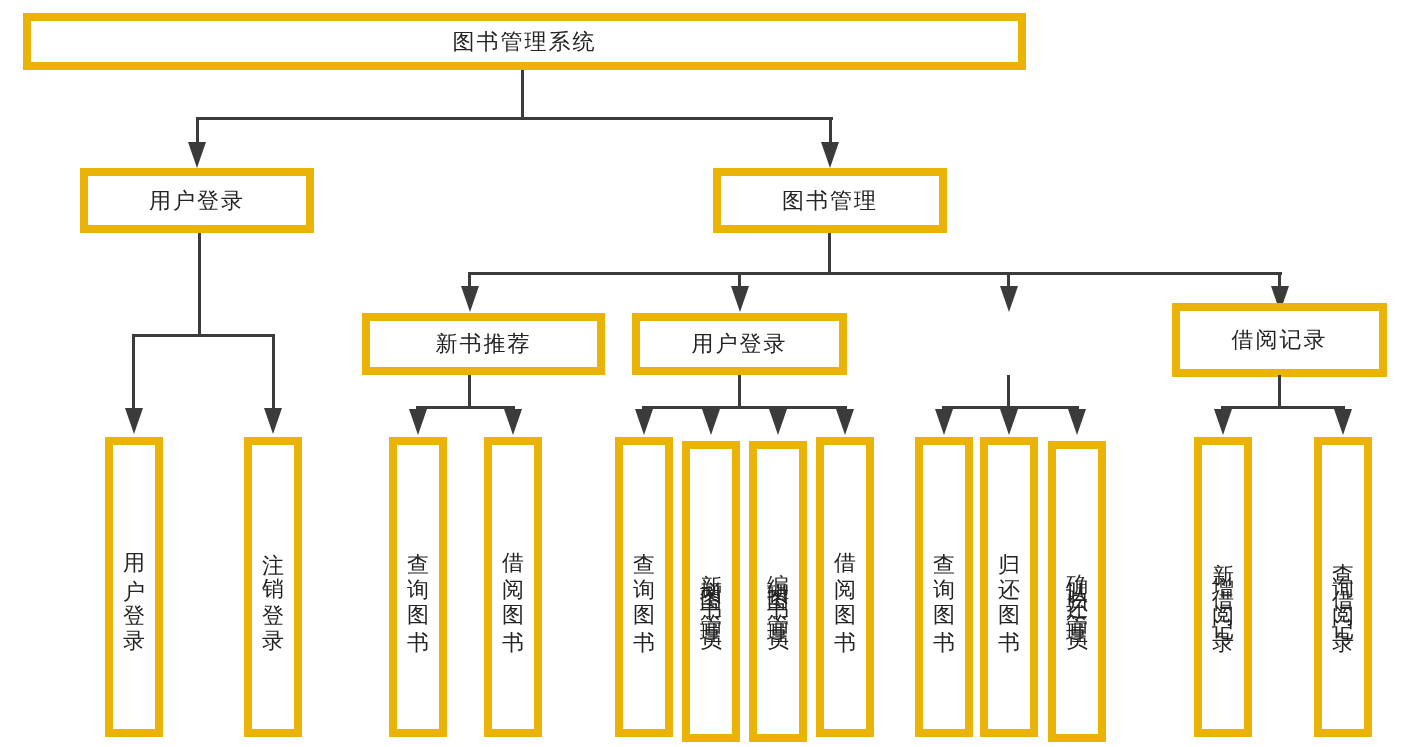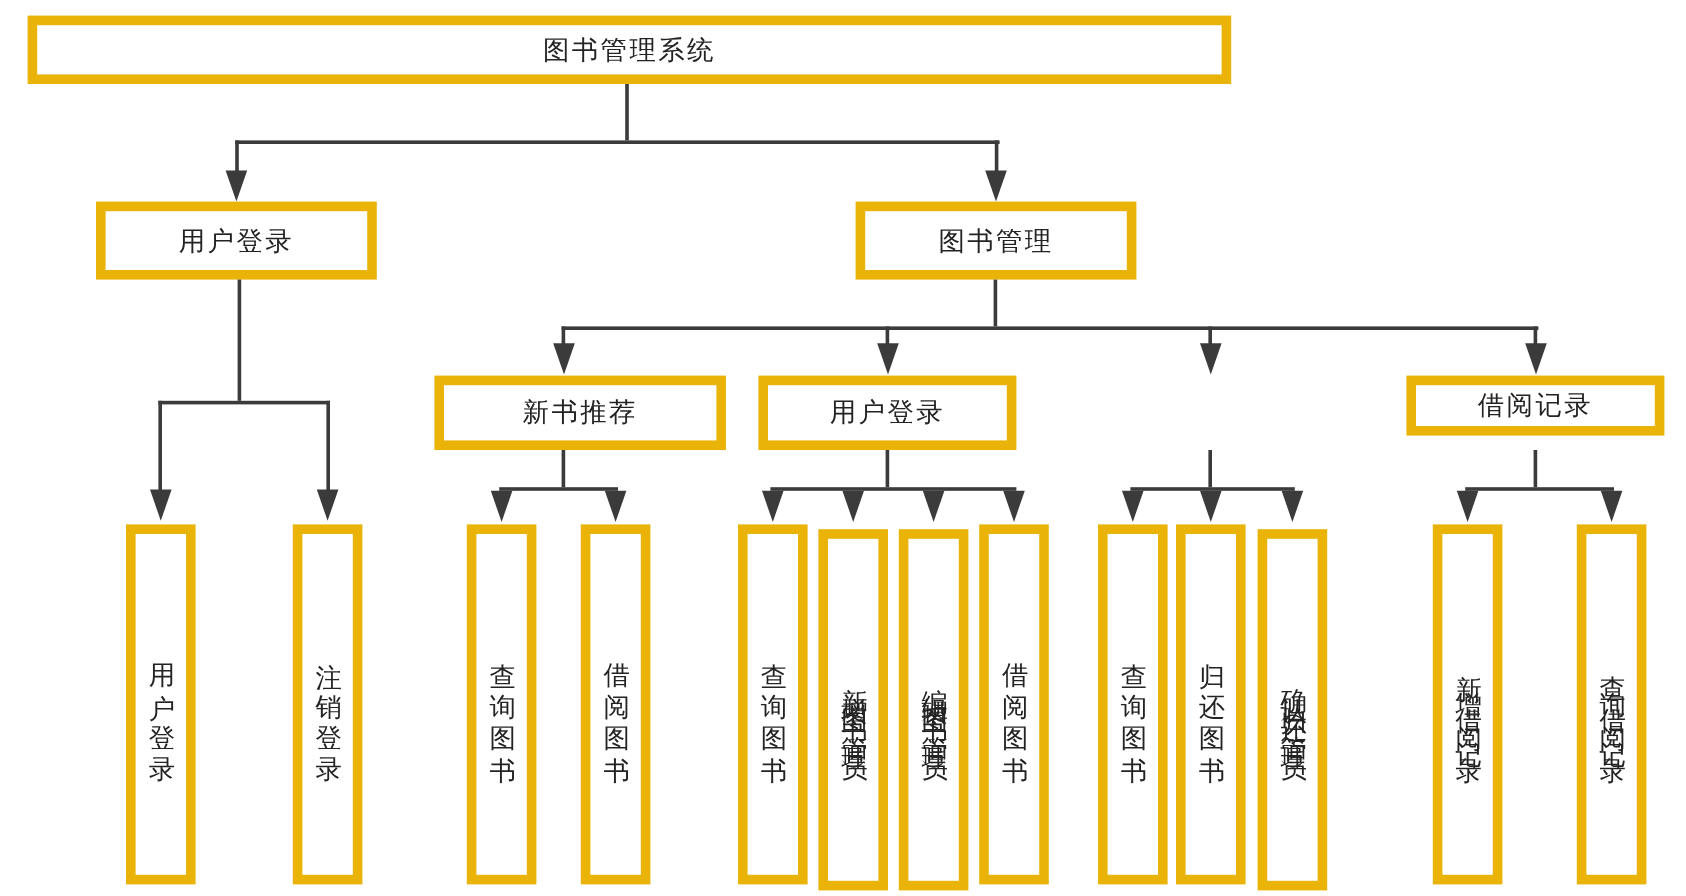--- a/index.html
+++ b/index.html
@@ -75,21 +75,21 @@
   <div class="arrow" style="left:1000px;top:286px;"></div>
   <div class="line vline" style="left:1278px;top:272px;height:16px;"></div>
   <div class="arrow" style="left:1271px;top:286px;"></div>
 
   <div class="box" style="left:362px;top:313px;width:243px;height:62px;">
     <span>新书推荐</span>
   </div>
   <div class="box" style="left:632px;top:313px;width:215px;height:62px;">
     <span>用户登录</span>
   </div>
-  <div class="box" style="left:1172px;top:313px;width:215px;height:50px;">
+  <div class="box" style="left:1172px;top:303px;width:215px;height:74px;">
     <span>借阅记录</span>
   </div>
 
   <div class="line vline" style="left:468px;top:375px;height:31px;"></div>
   <div class="line hline" style="left:416px;top:406px;width:99px;"></div>
   <div class="arrow" style="left:409px;top:409px;"></div>
   <div class="arrow" style="left:504px;top:409px;"></div>
   <div class="box vbox" style="left:389px;top:437px;width:58px;height:300px;">
     <span class="vtext" style="letter-spacing: 26px;">查询图书</span>
   </div>

